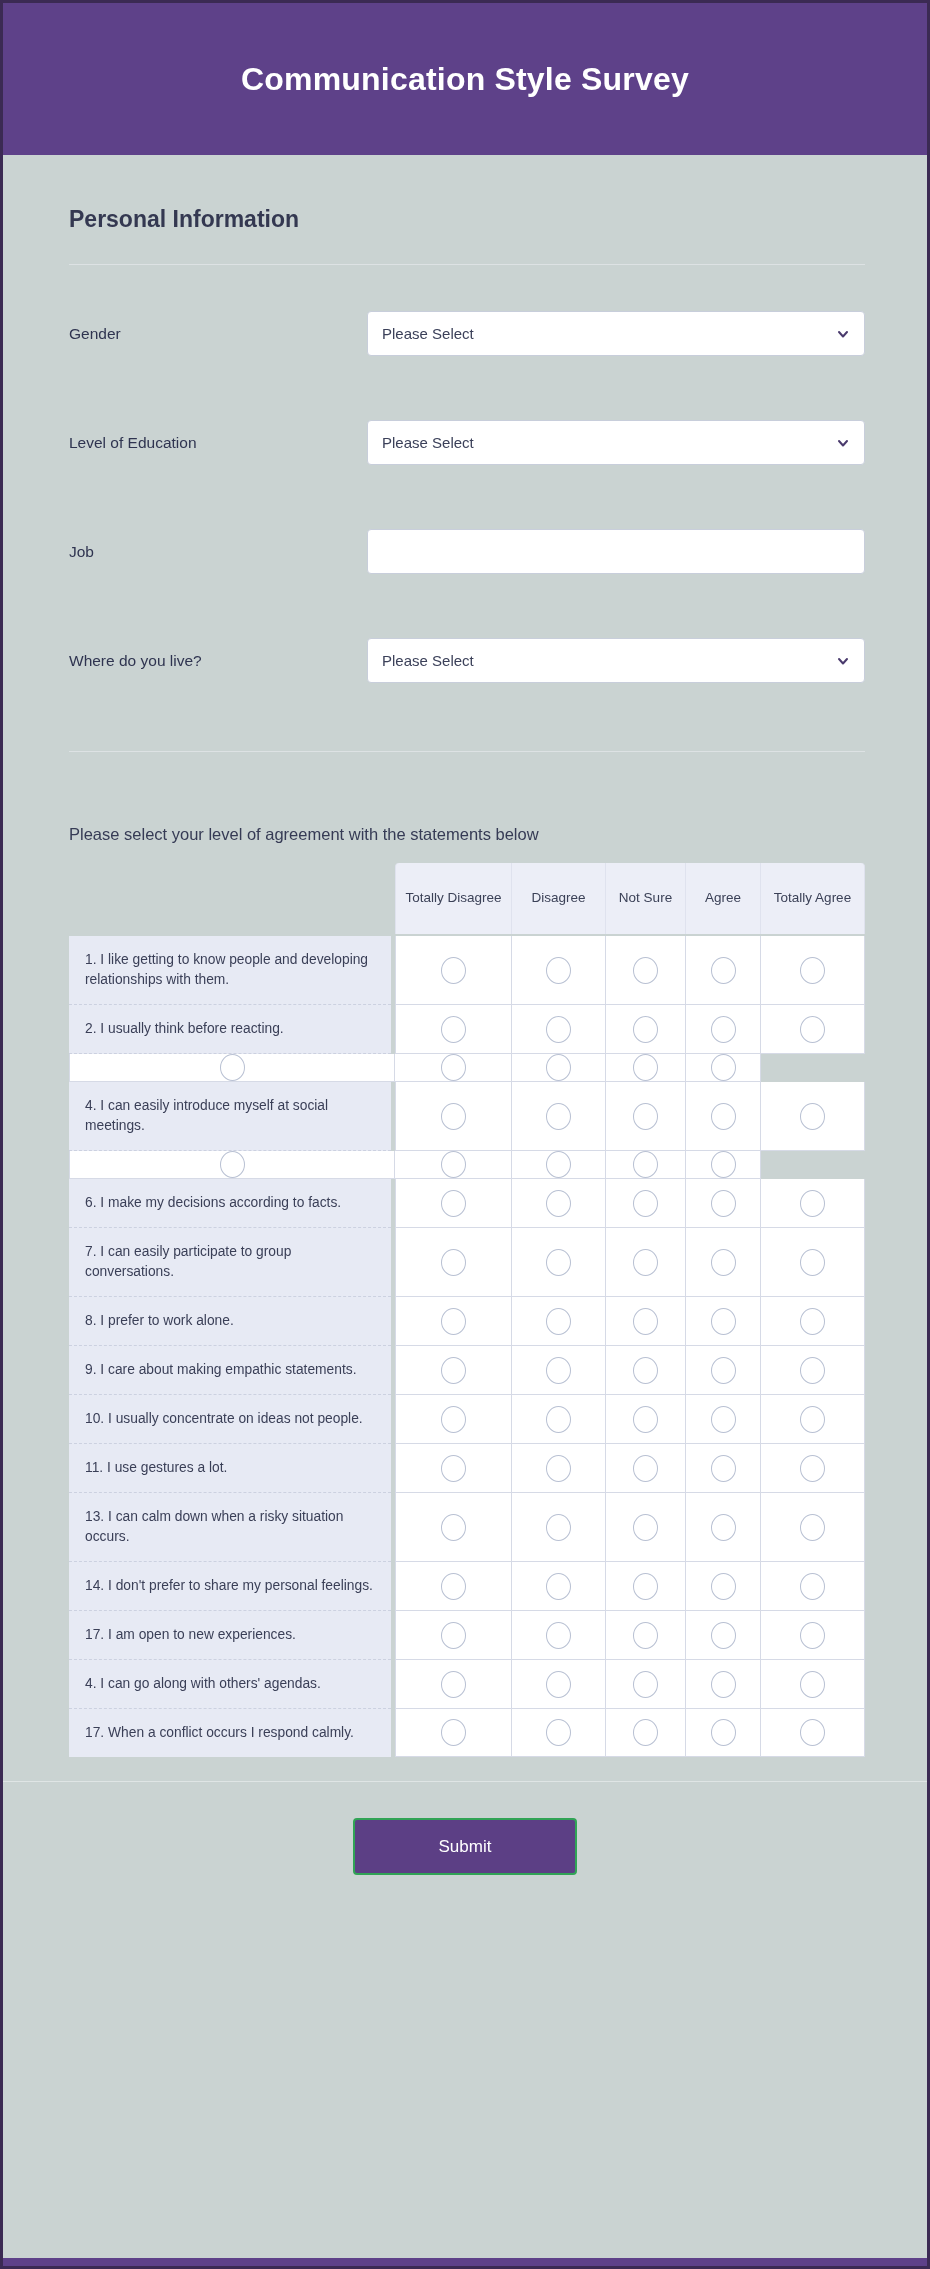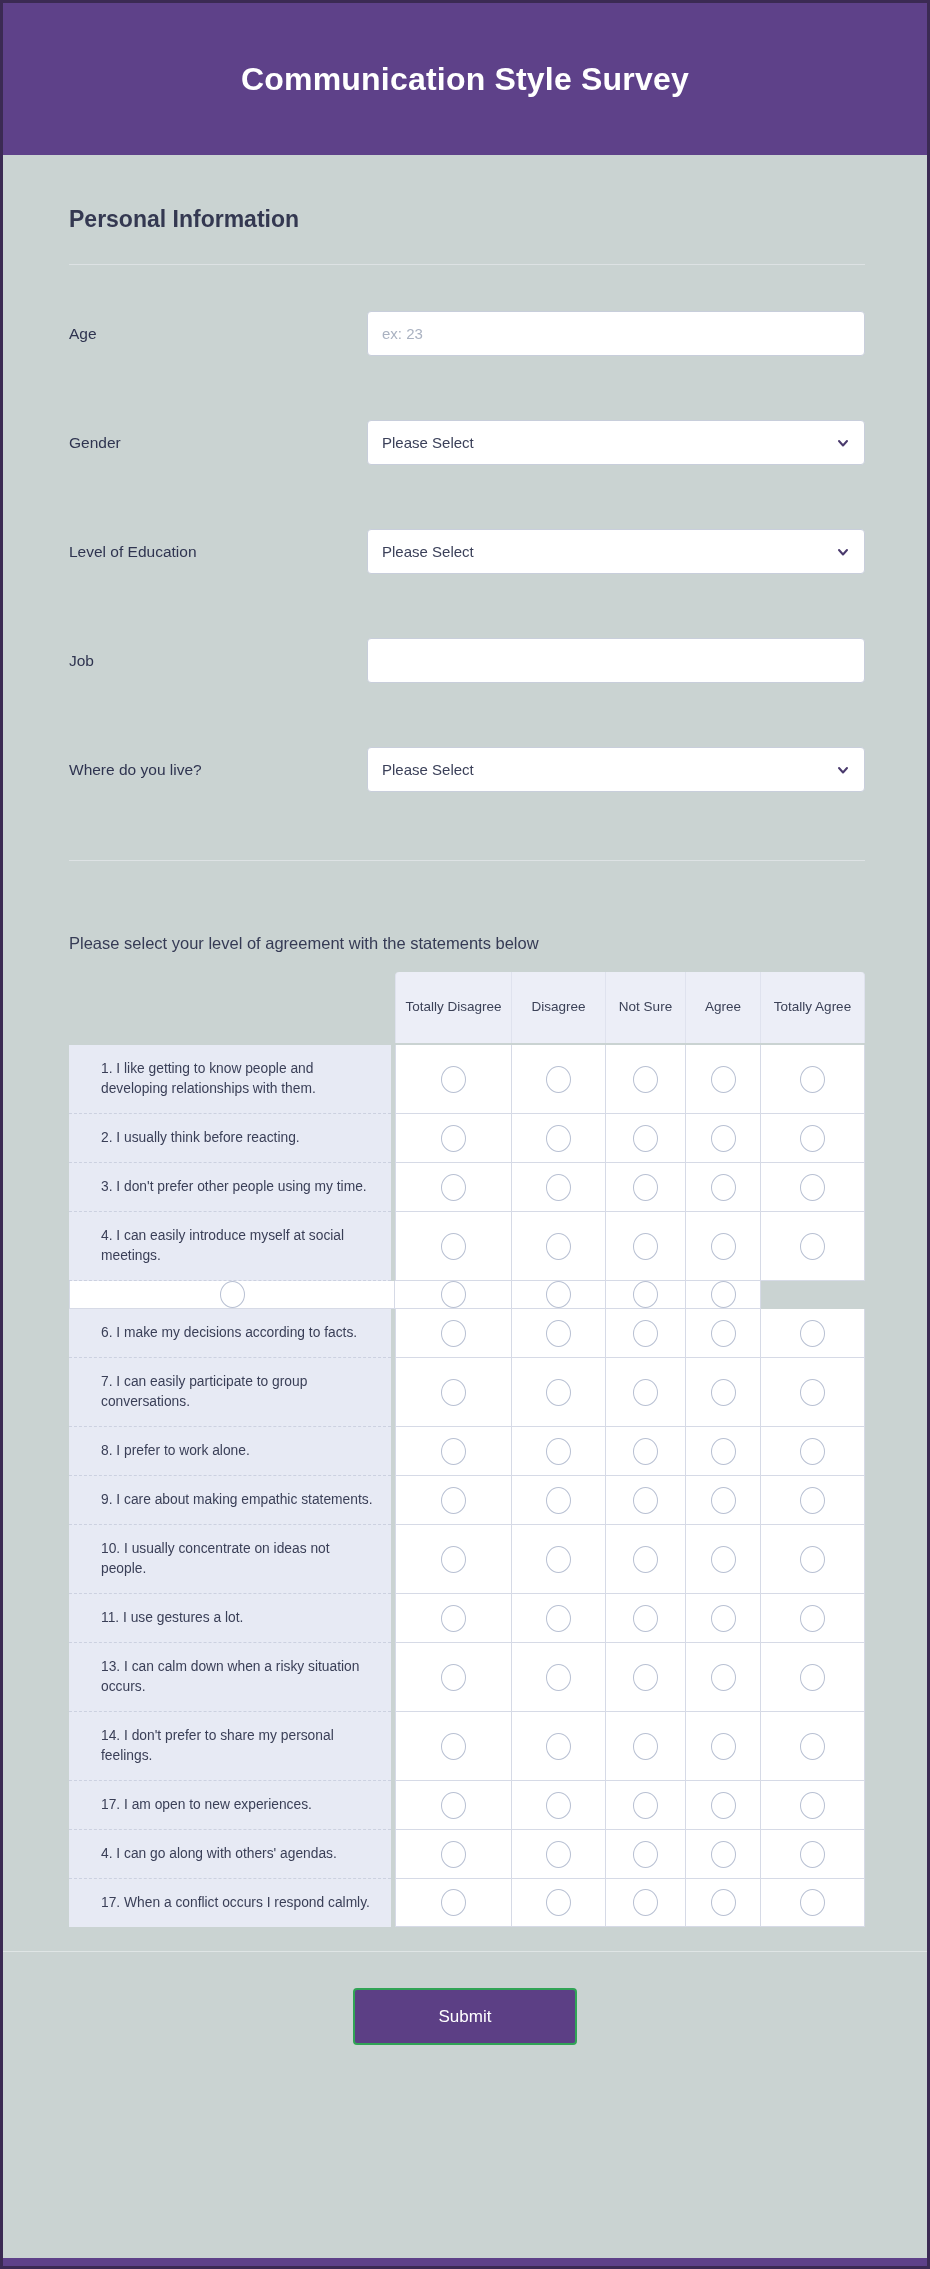--- a/index.html
+++ b/index.html
@@ -81,21 +81,21 @@
     padding: 8px 6px;
     border-right: 1px solid #dfe2ee;
   }
   .header-cell:nth-child(2) { border-left: 1px solid #dfe2ee; border-top-left-radius: 4px; }
   .header-cell:last-child { border-right: 1px solid #dfe2ee; border-top-right-radius: 4px; }
 
   .statement-cell {
     background: #e7eaf4;
     display: flex; align-items: center;
     font-size: 13.8px; color: #3a3f57; line-height: 1.45;
-    padding: 14px 18px 14px 32px;
+    padding: 14px 18px 14px 16px;
     margin-right: 4px;
     border-bottom: 1px dashed #ccd1e0;
   }
   .matrix-row:last-child .statement-cell { border-bottom: none; }
   .answer-cell {
     background: #ffffff;
     display: flex; align-items: center; justify-content: center;
     border-right: 1px solid #d6dae6;
     border-bottom: 1px solid #d6dae6;
     cursor: pointer;
@@ -132,24 +132,20 @@
   </div>
 
   <div class="form-body">
     <div class="content">
 
       <div class="section-heading">Personal Information</div>
       <hr class="divider">
 
       <div class="fields" id="fields">
           <div class="field-row">
-            <div class="field-label">Age</div>
-            <div class="control-wrap"><input type="text" class="text-input" placeholder="ex: 23" value="" style=""></div>
-          </div>
-          <div class="field-row">
             <div class="field-label">Gender</div>
             <div class="control-wrap">
               <div class="select-box" role="combobox">
                 <span>Please Select</span>
                 <svg class="chevron" viewBox="0 0 14 14">
                   <polyline points="3,5 7,9.5 11,5" fill="none" stroke="#4a3a6d" stroke-width="2" stroke-linecap="round" stroke-linejoin="round"></polyline>
                 </svg>
               </div>
             </div>
           </div>
@@ -224,21 +220,20 @@
               <input type="radio" class="radio" name="statement-2" style="">
             </label>
             <label class="answer-cell">
               <input type="radio" class="radio" name="statement-2" style="">
             </label>
             <label class="answer-cell">
               <input type="radio" class="radio" name="statement-2" style="">
             </label>
           </div>
           <div class="matrix-row">
-            <div class="statement-cell">3. I don't prefer other people using my time.</div>
             <label class="answer-cell first">
               <input type="radio" class="radio" name="statement-3" style="">
             </label>
             <label class="answer-cell">
               <input type="radio" class="radio" name="statement-3" style="">
             </label>
             <label class="answer-cell">
               <input type="radio" class="radio" name="statement-3" style="">
             </label>
             <label class="answer-cell">

